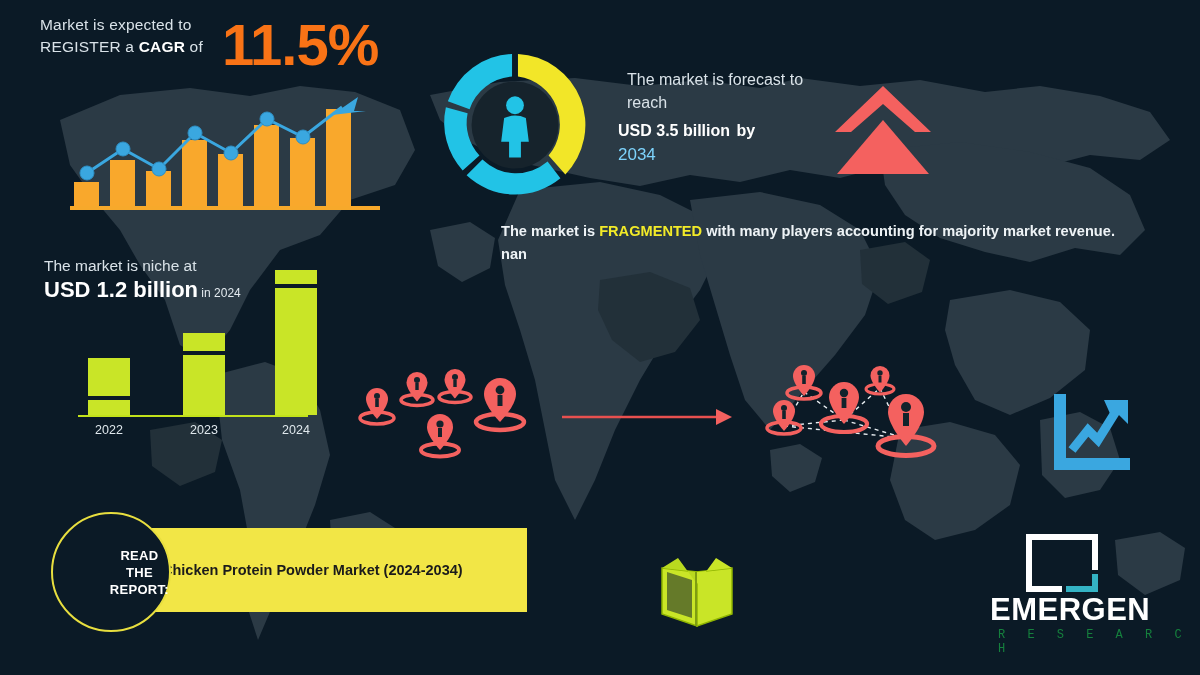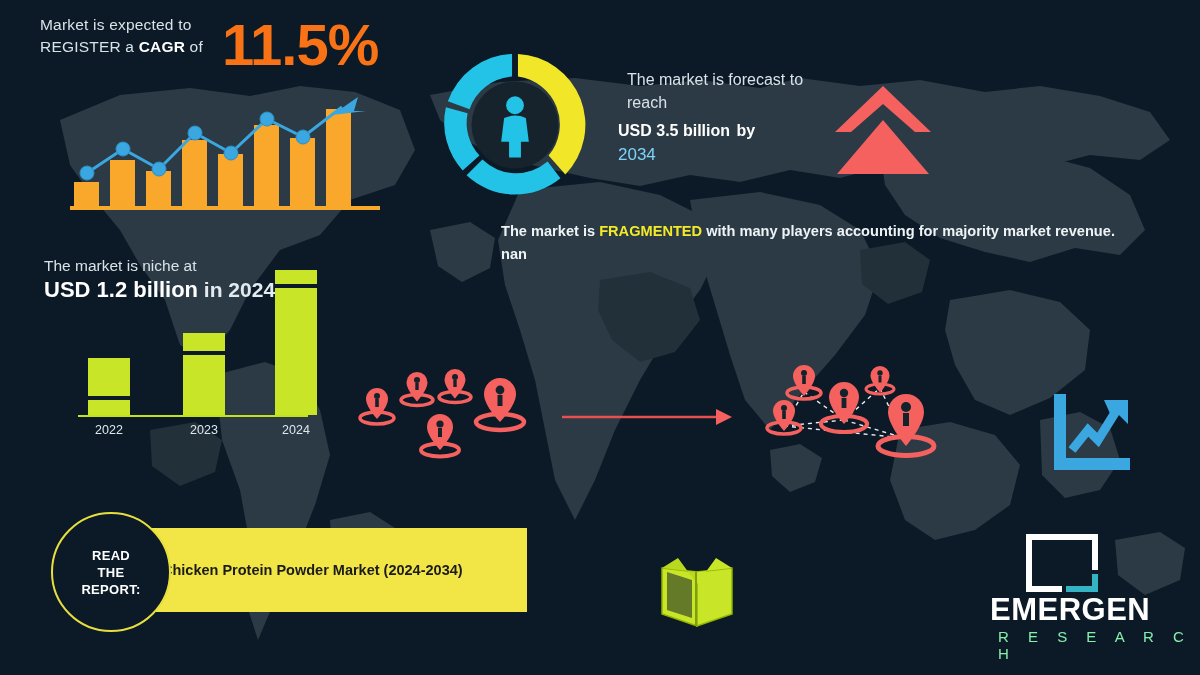--- a/index.html
+++ b/index.html
@@ -22,47 +22,47 @@
   .fc-label{left:618px;top:68px;width:220px;font-size:16px;line-height:23px;color:#d9e2e8;margin-left:9px;}
   .fc-value{left:618px;top:114px;width:320px;font-size:23px;font-weight:700;color:#ffffff;line-height:28px;}
   .fc-value span{font-size:16px;font-weight:700;}
   .fc-year{left:618px;top:145px;font-size:17px;color:#7dd3fc;}
 
   .frag{left:501px;top:220px;width:640px;font-size:14.6px;line-height:23px;color:#eef3f6;font-weight:600;}
   .frag .hl{color:#f2ea28;font-weight:700;}
 
   .val-label{left:44px;top:257px;font-size:15.5px;color:#d9e2e8;}
   .val-value{left:44px;top:277px;font-size:22px;font-weight:700;color:#ffffff;}
-  .val-value .sm{font-size:21px;font-weight:700;color:#e3eaef;}
+  .val-value .sm{font-size:12px;font-weight:400;color:#e3eaef;}
 
   .rep-num{left:588px;top:513px;width:300px;font-size:20px;line-height:28px;color:#eef3f6;font-weight:400;}
 
   
   .gchart{left:78px;top:275px;width:230px;height:160px;}
   .gbaseline{position:absolute;left:0;bottom:18px;width:230px;height:2.5px;background:#c2e21a;}
   .gbar{position:absolute;bottom:20px;background:#c9e527;}
   .gbar .divider{position:absolute;left:0;width:100%;height:4px;background:#0b1a26;}
   .gtick{position:absolute;bottom:-2px;font-size:12.5px;color:#dfe7ec;text-align:center;}
 
   
   .ochart{left:70px;top:85px;width:310px;height:125px;}
   .obaseline{position:absolute;left:0;bottom:0;width:310px;height:4px;background:#f7a92b;}
   .obar{position:absolute;bottom:4px;background:#f9a82c;width:25px;}
 
   
   .ribbon{left:132px;top:528px;width:395px;height:84px;background:#f2e646;}
   .ribbon-text{position:absolute;left:30px;top:50%;transform:translateY(-50%);font-size:14.5px;color:#1b1b1b;font-weight:600;}
-  .read-circle{left:51px;top:512px;width:116px;height:116px;border-radius:50%;background:#0b1a26;border:2.5px solid #e8df3f;display:flex;align-items:center;justify-content:center;}
+  .read-circle{left:51px;top:512px;width:116px;height:116px;border-radius:50%;background:#0b1a26;border:2.5px solid #e8df3f;display:flex;align-items:center;justify-content:flex-end;}
   .read-circle span{font-size:13px;font-weight:700;color:#ffffff;text-align:center;line-height:17px;letter-spacing:.3px;}
 
   
   .logo-icon{left:1046px;top:392px;width:86px;height:82px;}
   .logo-sq{left:1022px;top:530px;width:80px;height:66px;}
   .logo-emergen{left:990px;top:592px;font-size:31px;font-weight:700;color:#ffffff;letter-spacing:.5px;}
-  .logo-research{left:998px;top:628px;font-size:15px;color:#86efac;letter-spacing:7.5px;}
+  .logo-research{left:998px;top:628px;font-size:12px;color:#15803d;letter-spacing:7.5px;font-family:Liberation Mono, monospace;}
 
   
   .donut{left:436px;top:45px;width:158px;height:160px;}
   .tri{left:833px;top:82px;width:100px;height:96px;}
   .book{left:656px;top:556px;width:82px;height:72px;}
   .pins-left{left:352px;top:366px;width:180px;height:100px;}
   .pins-right{left:756px;top:360px;width:200px;height:112px;}
   .arrow-mid{left:560px;top:405px;width:172px;height:24px;}
 </style>
 </head>

